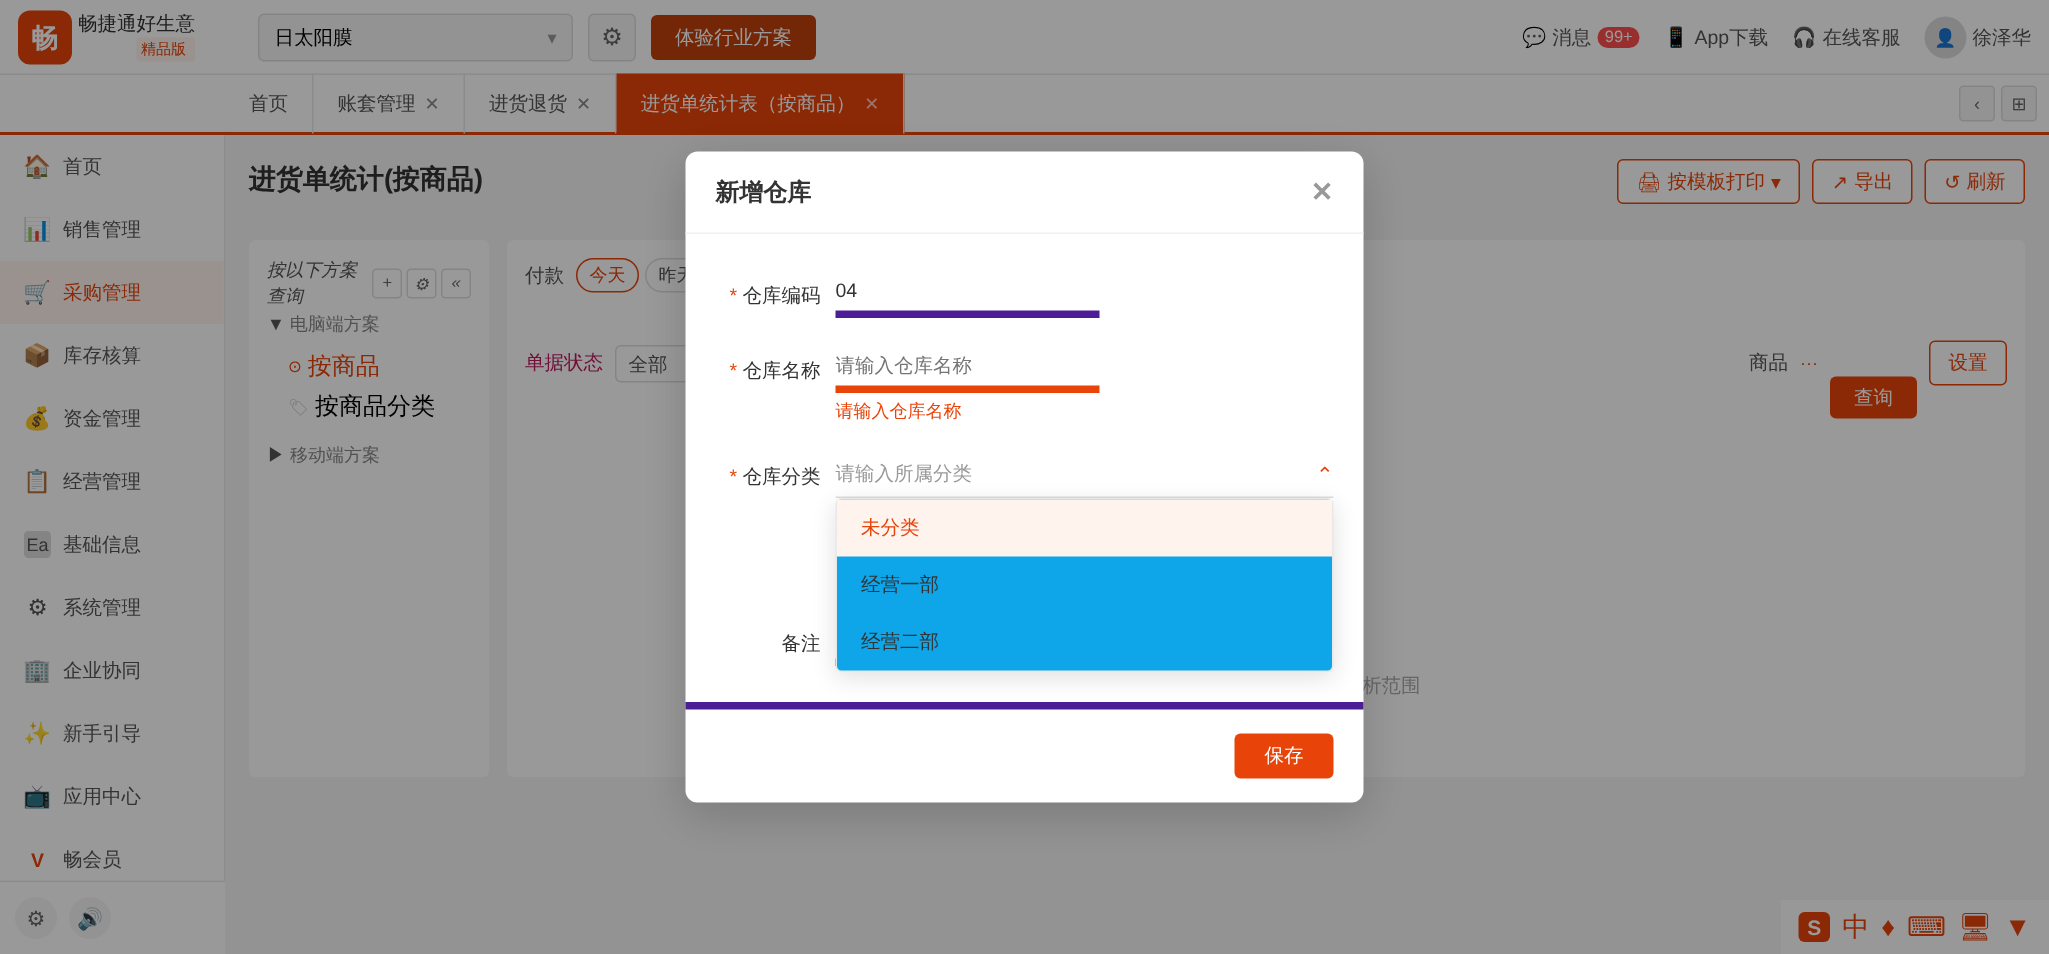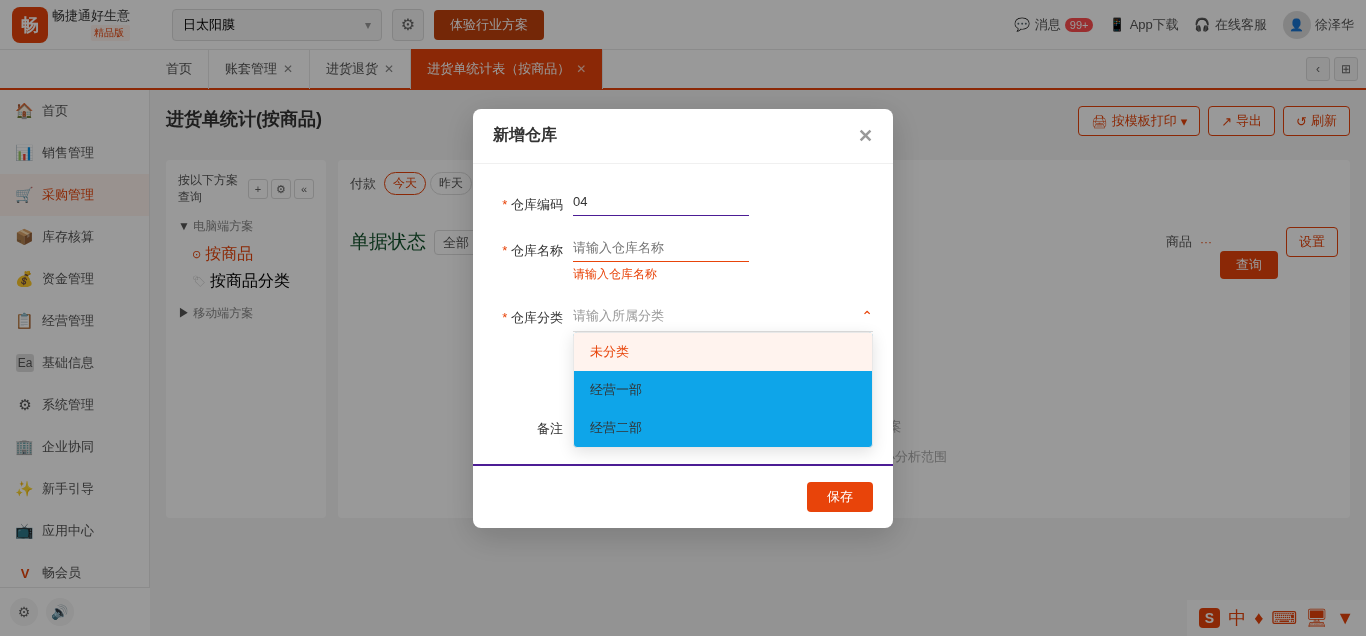--- a/index.html
+++ b/index.html
@@ -115,37 +115,37 @@
       padding: 40px; gap: 12px; color: #999; font-size: 13px;
     }
 
     
     .modal-overlay {
       position: fixed; top: 0; left: 0; width: 100%; height: 100%;
       background: rgba(0,0,0,0.4); z-index: 100;
       display: flex; align-items: center; justify-content: center;
     }
     .modal {
-      background: white; border-radius: 8px; width: 420px;
+      background: white; border-radius: 8px; width: 452px;
       box-shadow: 0 8px 32px rgba(0,0,0,0.18); overflow: visible;
     }
     .modal-header {
       display: flex; align-items: center; justify-content: space-between;
       padding: 16px 20px; border-bottom: 1px solid #f0f0f0; font-size: 16px; font-weight: 600; color: #333;
     }
     .modal-close { cursor: pointer; color: #999; font-size: 18px; }
     .modal-body { padding: 24px 20px 0; }
     .form-row { display: flex; align-items: flex-start; margin-bottom: 18px; }
     .form-label {
       font-size: 13px; color: #333; white-space: nowrap; padding-top: 8px;
       min-width: 80px; text-align: right; padding-right: 10px;
     }
     .form-label .required { color: #e8440a; }
     .form-control {
-      flex: 1; border: none; border-bottom: 1px solid #4c1d95;
+      flex: 1; border: none; border-bottom: 5px solid #4c1d95;
       padding: 6px 0; font-size: 13px; outline: none; color: #333;
     }
     .form-control.error { border-bottom-color: #e8440a; }
     .error-msg { color: #e8440a; font-size: 12px; margin-top: 4px; display: block; }
     .form-field-wrap { flex: 1; position: relative; }
     .dropdown-trigger {
       flex: 1; border: none; border-bottom: 1px solid #ddd;
       padding: 6px 0; font-size: 13px; outline: none; color: #999;
       display: flex; align-items: center; justify-content: space-between; cursor: pointer;
     }
@@ -158,21 +158,21 @@
       border-radius: 4px; box-shadow: 0 4px 16px rgba(0,0,0,0.12);
       z-index: 200; min-width: 280px;
     }
     .dropdown-item {
       padding: 10px 16px; font-size: 13px; cursor: pointer; color: #333;
     }
     .dropdown-item.selected { background: #fff3ee; color: #e8440a; }
 
     .modal-footer {
       display: flex; justify-content: flex-end; gap: 10px;
-      padding: 16px 20px; border-top: 2px solid #4c1d95; margin-top: 24px;
+      padding: 16px 20px; border-top: 5px solid #4c1d95; margin-top: 24px;
     }
     .btn-save {
       padding: 6px 20px; border: none; border-radius: 4px;
       background: #e8440a; color: white; cursor: pointer; font-size: 13px;
     }
 
     
     .bottom-bar {
       position: fixed; bottom: 0; right: 0;
       display: flex; align-items: center; gap: 8px;
@@ -324,21 +324,21 @@
         <button class="toolbar-btn">
           <span>↺</span>
           <span>刷新</span>
         </button>
       </div>
     </div>
 
     <div style="display:flex;gap:12px;">
 
       <div style="background:white;border-radius:4px;padding:12px;width:160px;min-width:160px;">
-        <div style="display:flex;align-items:center;justify-content:space-between;margin-bottom:12px;">
+        <div style="display:flex;align-items:center;justify-content:space-between;margin-bottom:2px;font-style:italic;">
           <span style="font-size:12px;color:#555;">按以下方案查询</span>
           <div style="display:flex;gap:3px;">
             <div class="scheme-action-btn">+</div>
             <div class="scheme-action-btn">⚙</div>
             <div class="scheme-action-btn">«</div>
           </div>
         </div>
         <div style="font-size:12px;color:#888;margin-bottom:6px;">
           <span style="color:#555;">▼</span>
           <span>电脑端方案</span>
@@ -363,21 +363,21 @@
           <span style="color:#555;">付款</span>
           <div style="display:flex;gap:4px;">
             <span style="padding:2px 8px;border:1px solid #e8440a;border-radius:12px;color:#e8440a;font-size:12px;">今天</span>
             <span style="padding:2px 8px;border:1px solid #ddd;border-radius:12px;color:#555;font-size:12px;">昨天</span>
             <span style="padding:2px 8px;border:1px solid #ddd;border-radius:12px;color:#555;font-size:12px;">本周</span>
             <span style="padding:2px 8px;border:1px solid #ddd;border-radius:12px;color:#555;font-size:12px;">本月</span>
           </div>
         </div>
 
         <div style="display:flex;align-items:center;gap:8px;margin-bottom:16px;">
-          <span style="font-size:19px;color:#14532d;">单据状态</span>
+          <span style="font-size:13px;color:#be185d;">单据状态</span>
           <div style="position:relative;display:inline-block;">
             <select class="status-select">
               <option value="">全部</option>
             </select>
           </div>
           <div style="flex:1;"></div>
           <span style="font-size:13px;color:#555;">商品</span>
           <span style="color:#e8440a;font-size:12px;cursor:pointer;">···</span>
           <button class="search-btn">查询</button>
           <button class="set-btn">设置</button>

